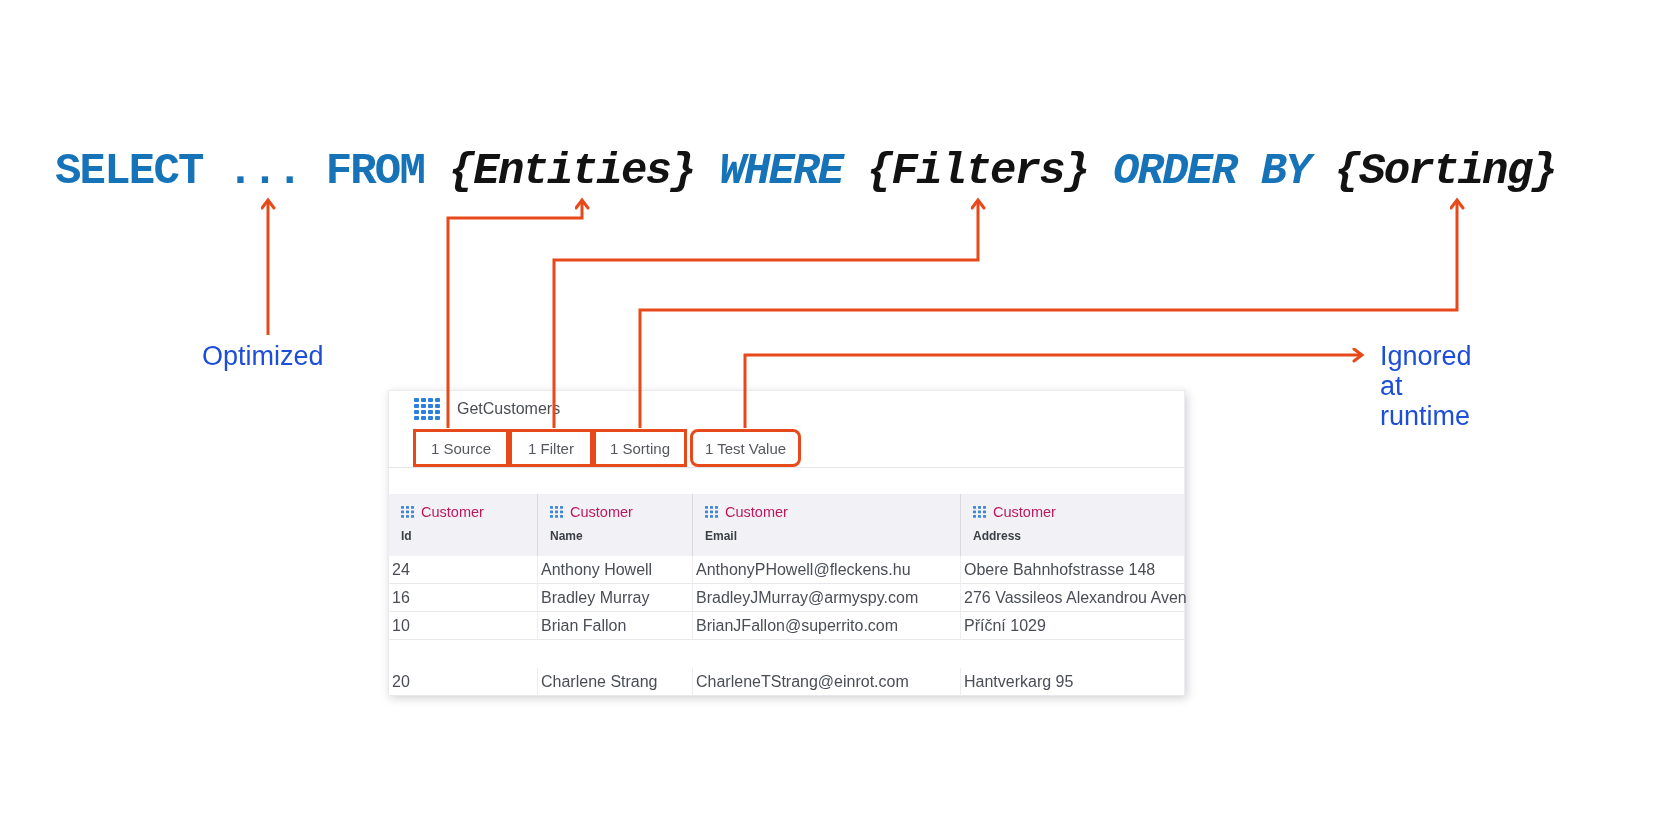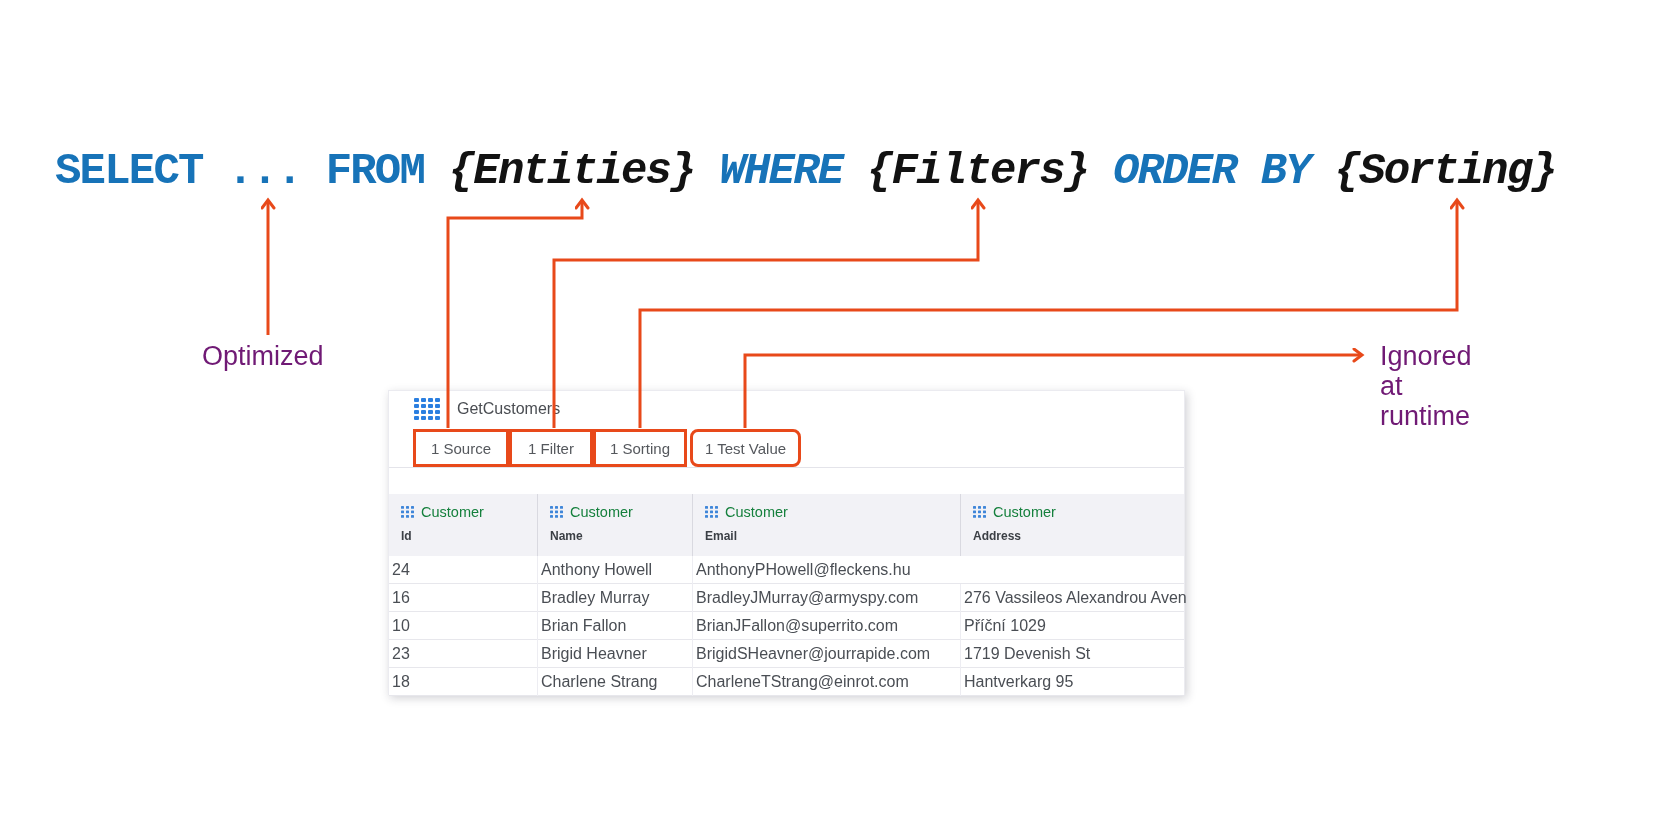--- a/index.html
+++ b/index.html
@@ -16,21 +16,21 @@
 
   
   .sql{position:absolute;left:55px;top:149px;white-space:pre;
     font-family:"Liberation Mono",monospace;font-weight:bold;
     font-size:44px;line-height:44px;letter-spacing:-1.8px;}
   .sql .kw{color:var(--keyword-blue);font-style:normal;}
   .sql .kwi{color:var(--keyword-blue);font-style:italic;}
   .sql .ph{color:var(--placeholder-black);font-style:italic;}
 
   
-  .label{position:absolute;font-size:27px;line-height:30px;color:#701a75;}
+  .label{position:absolute;font-size:27px;line-height:30px;color:#1d4ed8;}
   .label-optimized{left:202px;top:341px;}
   .label-ignored{left:1380px;top:341px;}
 
   
   svg.arrows{position:absolute;left:0;top:0;width:1660px;height:828px;
     pointer-events:none;z-index:30;}
   .arrow{fill:none;stroke:var(--accent);stroke-width:3;stroke-linejoin:miter;}
   .arrowhead{fill:none;stroke:var(--accent);stroke-width:3;stroke-linecap:round;}
 
   
@@ -50,21 +50,21 @@
   .tab-1{left:120px;width:84px;}
   .tab-2{left:204px;width:94px;}
   .tab-3{left:301px;width:111px;border-radius:8px;}
 
   
   .tbl{position:absolute;left:0;top:103px;width:100%;height:202px;}
   .thead{position:absolute;left:0;top:0;width:100%;height:62px;background:#f2f2f6;}
   .th{position:absolute;top:0;height:62px;padding:9px 0 0 12px;border-left:1px solid #d9d9e0;}
   .th:first-child{border-left:none;}
   .ent-row{display:flex;align-items:center;gap:7px;height:17px;}
-  .ent-name{font-size:14.5px;color:#15803d;}
+  .ent-name{font-size:14.5px;color:#be185d;}
   .th .field{margin-top:9px;font-size:12px;font-weight:bold;color:#3b3f45;}
   .col-0{left:0;width:148px;}
   .col-1{left:148px;width:155px;}
   .col-2{left:303px;width:268px;}
   .col-3{left:571px;width:226px;}
   .tr{position:absolute;left:0;width:100%;height:28px;border-bottom:1px solid #e7e7ec;background:#fff;}
   .td{position:absolute;top:0;height:28px;line-height:27px;padding-left:3px;
     font-size:16px;color:#4a4e54;border-left:1px solid #ededf2;
     white-space:nowrap;overflow:hidden;}
   .td:first-child{border-left:none;}
@@ -196,41 +196,36 @@
             <span class="ent-name">Customer</span>
           </div>
           <div class="field">Address</div>
         </div>
       </div>
 
       <div class="tr" style="top:62px">
         <div class="td col-0">24</div>
         <div class="td col-1">Anthony Howell</div>
         <div class="td col-2">AnthonyPHowell@fleckens.hu</div>
+        <div class="td col-3">Obere Bahnhofstrasse 148</div>
       </div>
       <div class="tr" style="top:90px">
         <div class="td col-0">16</div>
         <div class="td col-1">Bradley Murray</div>
         <div class="td col-2">BradleyJMurray@armyspy.com</div>
         <div class="td col-3">276 Vassileos Alexandrou Avenue</div>
       </div>
       <div class="tr" style="top:118px">
         <div class="td col-0">10</div>
         <div class="td col-1">Brian Fallon</div>
         <div class="td col-2">BrianJFallon@superrito.com</div>
         <div class="td col-3">Příční 1029</div>
       </div>
-      <div class="tr" style="top:146px">
-        <div class="td col-0">23</div>
-        <div class="td col-1">Brigid Heavner</div>
-        <div class="td col-2">BrigidSHeavner@jourrapide.com</div>
-        <div class="td col-3">1719 Devenish St</div>
-      </div>
       <div class="tr" style="top:174px">
-        <div class="td col-0">18</div>
+        <div class="td col-0">20</div>
         <div class="td col-1">Charlene Strang</div>
         <div class="td col-2">CharleneTStrang@einrot.com</div>
         <div class="td col-3">Hantverkarg 95</div>
       </div>
     </div>
   </div>
 
   <svg class="arrows">
     <defs>
       <marker id="head" markerUnits="userSpaceOnUse" markerWidth="22" markerHeight="22" refX="10" refY="7" orient="auto">

